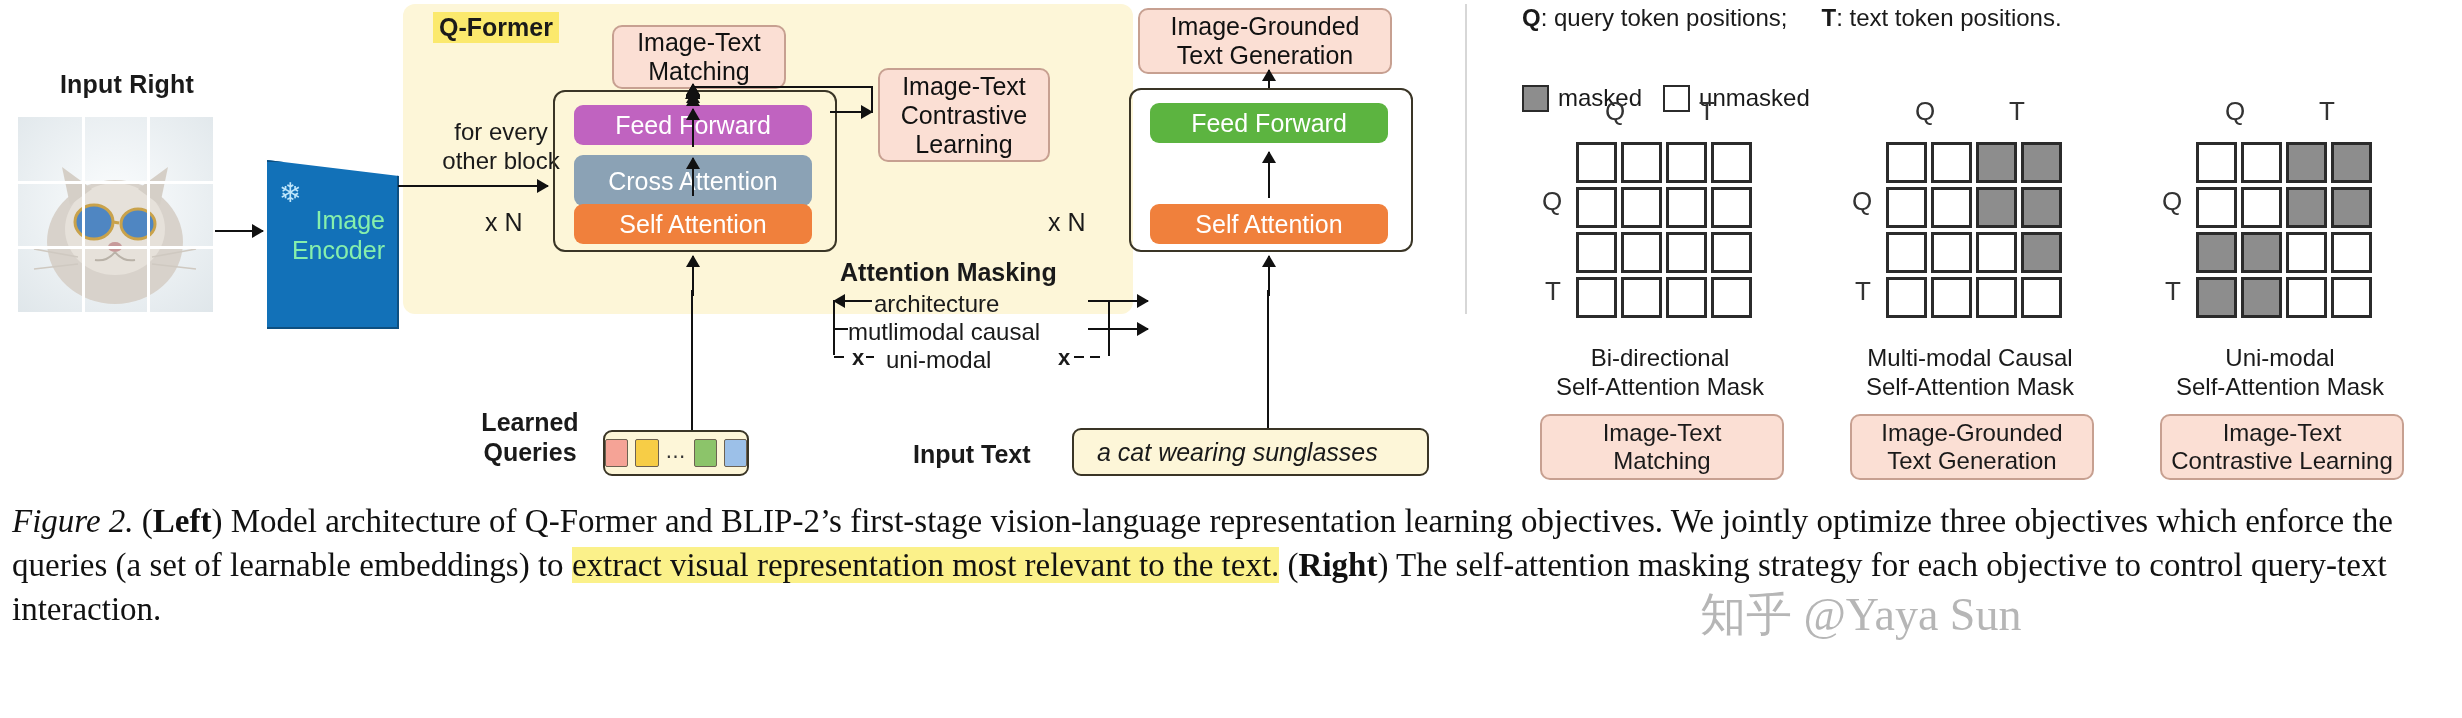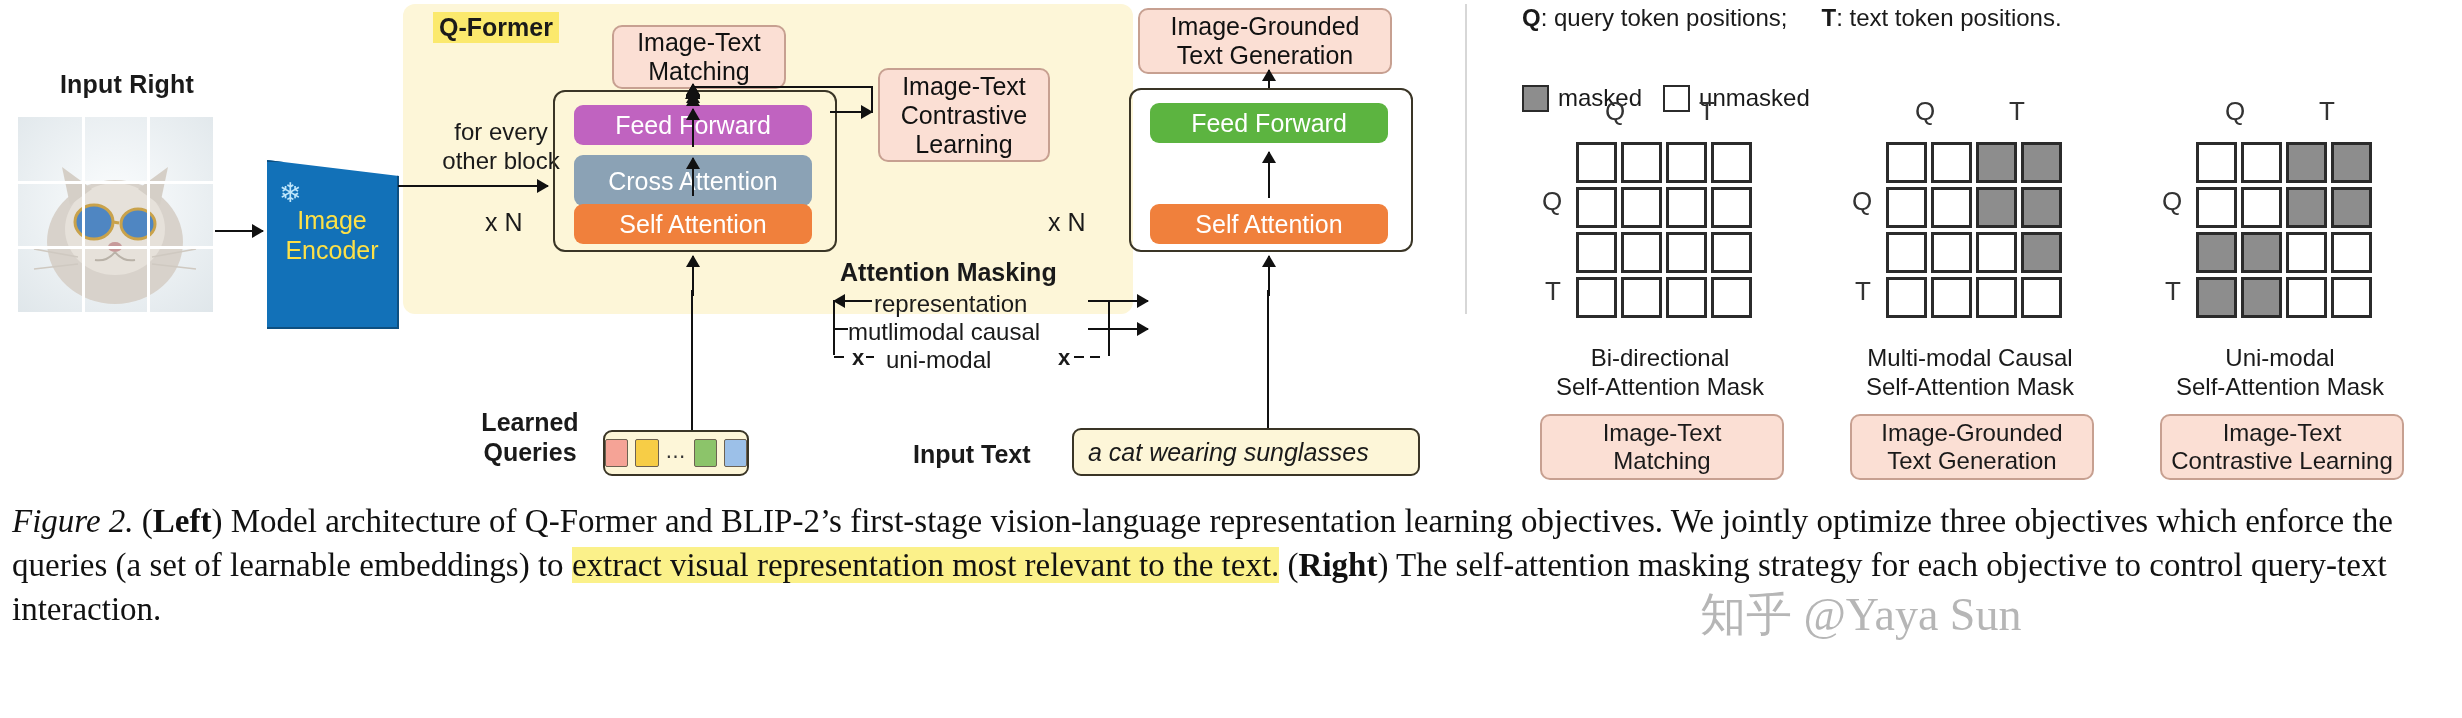--- a/index.html
+++ b/index.html
@@ -17,22 +17,22 @@
   .cat-art{position:absolute;inset:0;}
   .grid-lines{position:absolute;inset:0;}
   .grid-lines i{position:absolute;background:#ffffff;}
   .grid-lines i.v{width:3px;height:100%;}
   .grid-lines i.h{height:3px;width:100%;}
 
   
   .encoder{position:absolute;left:265px;top:160px;width:130px;height:165px;
       background:#1271b8;border:2px solid #0d4f80;
       clip-path:polygon(2px 0, 100% 16px, 100% 100%, 2px 100%);}
-  .encoder .enc-text{position:absolute;left:0;right:0;top:44px;text-align:center;
-      color:#fde047;font-size:25px;line-height:1.18;}
+  .encoder .enc-text{position:absolute;left:0;right:12px;top:44px;text-align:right;
+      color:#86efac;font-size:25px;line-height:1.18;}
   .snowflake{position:absolute;left:12px;top:18px;color:#bfe6fb;font-size:27px;line-height:1;}
 
   .arrow-img-enc{position:absolute;left:215px;top:230px;width:48px;height:2px;background:#111;}
   .arrow-img-enc::after{content:"";position:absolute;right:-1px;top:-6px;border-left:12px solid #111;
       border-top:7px solid transparent;border-bottom:7px solid transparent;}
 
   
   .qformer{position:absolute;left:403px;top:4px;width:730px;height:310px;
       background:#fdf6d8;border-radius:12px;}
   .qformer-title{position:absolute;left:433px;top:12px;font-weight:bold;font-size:25px;
@@ -94,21 +94,21 @@
   .lq-box{position:absolute;left:603px;top:430px;width:142px;height:42px;
       border:2px solid #3a3526;border-radius:9px;display:flex;align-items:center;
       justify-content:center;gap:7px;background:#fdf6d8;}
   .q-chip{width:22px;height:26px;border-radius:2px;border:1px solid #6d6252;}
   .q-dots{font-size:20px;color:#333;letter-spacing:1px;line-height:0;margin-top:6px;}
 
   
   .it-label{position:absolute;left:913px;top:440px;font-weight:bold;font-size:25px;}
   .it-box{position:absolute;left:1072px;top:428px;width:330px;height:44px;
       border:2px solid #3a3526;border-radius:9px;background:#fdf6d8;
-      display:flex;align-items:center;padding-left:14px;font-style:italic;font-size:25px;}
+      display:flex;align-items:center;padding-left:23px;font-style:italic;font-size:25px;}
 
   
   .divider{position:absolute;left:1465px;top:4px;width:2px;height:310px;background:#d7d7d7;}
 
   
   .legend1{position:absolute;left:1522px;top:4px;font-size:24px;white-space:nowrap;}
   .legend1 b{font-weight:bold;}
   .legend1 .sp{display:inline-block;width:34px;}
   .legend2{position:absolute;left:1522px;top:40px;font-size:24px;display:flex;align-items:center;gap:9px;margin-top:44px;}
   .sw{width:23px;height:23px;border:2px solid #2b2b2b;display:inline-block;}
@@ -306,21 +306,21 @@
 
     <div class="varrow" style="left:692px;top:86px;height:0;"></div>
     <div class="varrow" style="left:692px;top:85px;height:0;"></div>
 
     <div class="varrow" style="left:1268px;top:70px;height:18px;"></div>
 
     <div class="varrow" style="left:692px;top:86px;height:0;"></div>
     <div class="varrow" style="left:692px;top:86px;height:4px;"></div>
 
     <div class="am-title">Attention Masking</div>
-    <div class="am-1">representation</div>
+    <div class="am-1">architecture</div>
     <div class="am-2">mutlimodal causal</div>
     <div class="am-3">uni-modal</div>
 
     <div class="harrow l" style="left:834px;top:300px;width:38px;"></div>
     <div class="harrow r" style="left:1088px;top:300px;width:60px;"></div>
     <div class="plain" style="left:834px;top:328px;width:14px;height:2px;"></div>
     <div class="plain" style="left:833px;top:300px;width:2px;height:55px;"></div>
     <div class="harrow r" style="left:1088px;top:328px;width:60px;"></div>
     <div class="plain" style="left:834px;top:356px;width:10px;height:2px;"></div>
     <div class="xmark" style="left:852px;top:345px;">x</div>

